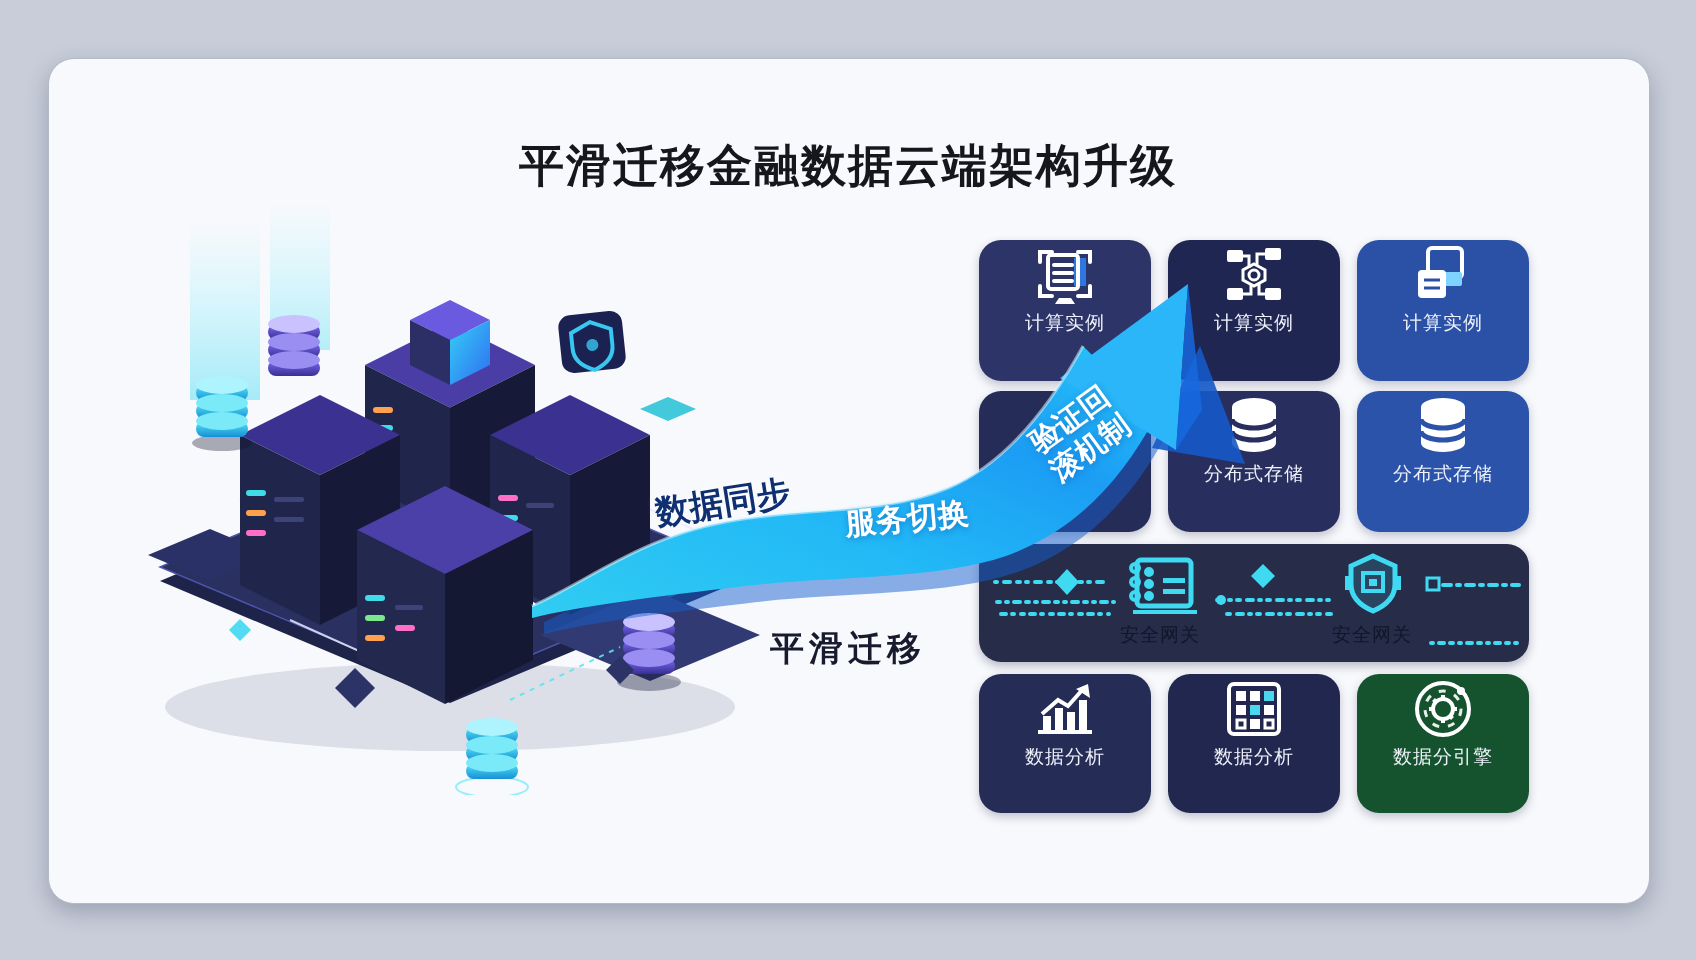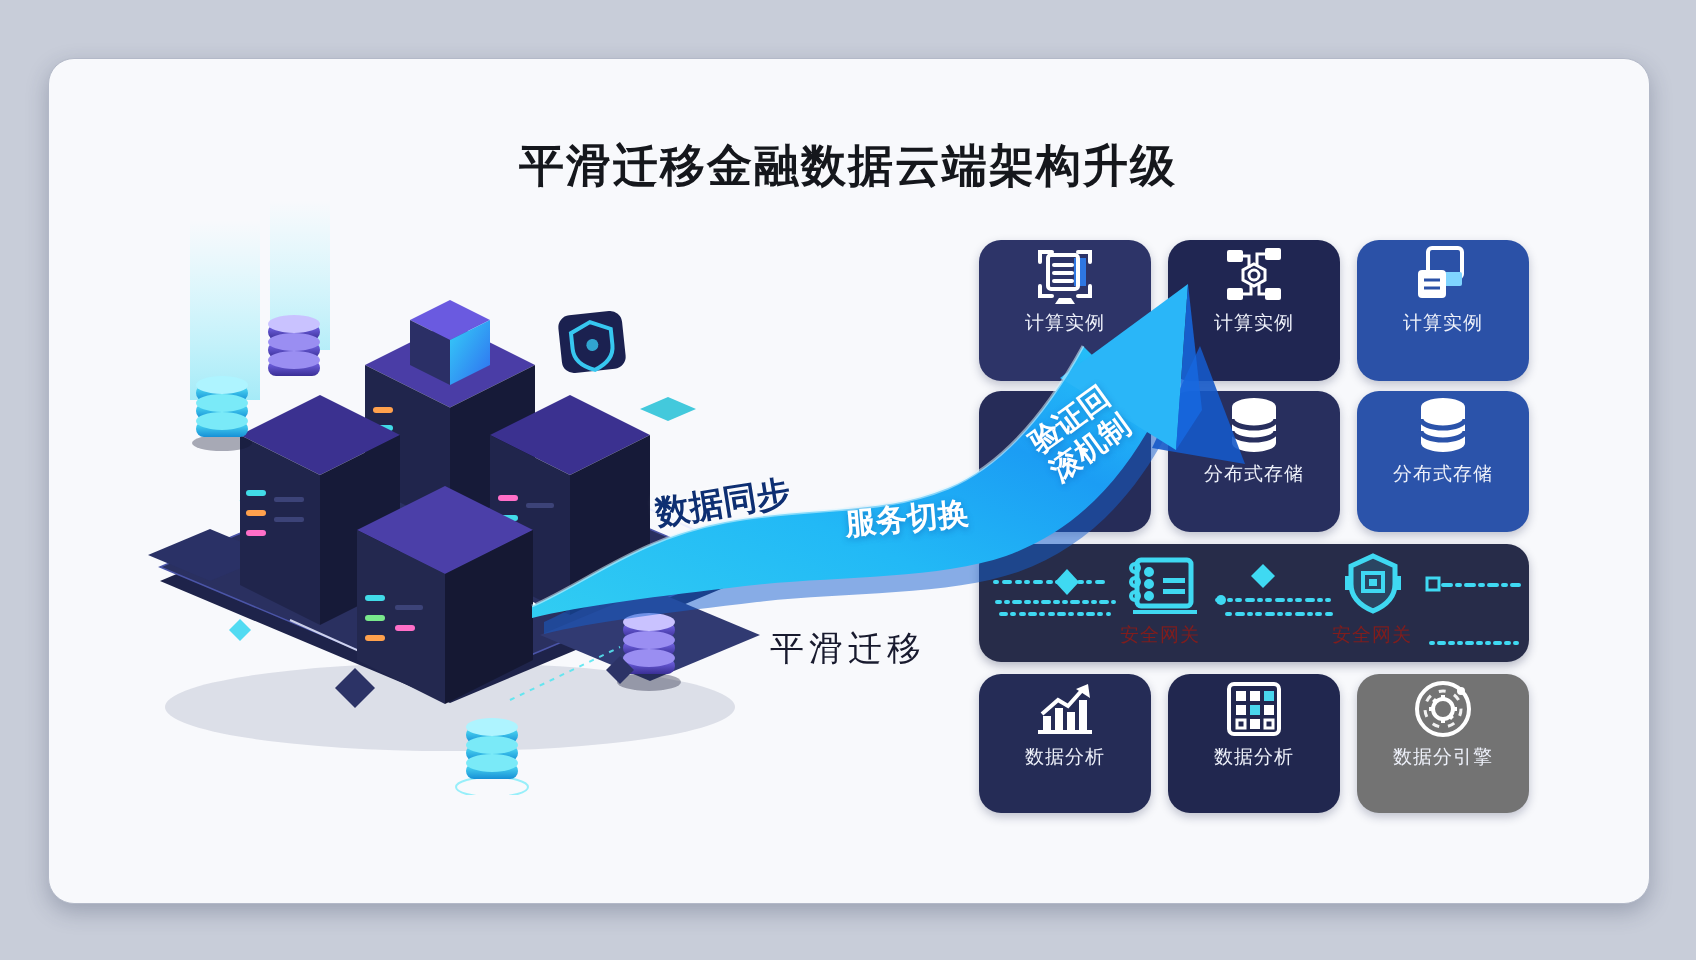--- a/index.html
+++ b/index.html
@@ -22,37 +22,37 @@
     display:flex;flex-direction:column;align-items:center;justify-content:flex-start;
     gap:0;box-shadow:0 4px 10px rgba(25,32,70,.25);
   }
   .card-label{color:#eef1fa;font-size:19px;letter-spacing:1px;}
   .band{
     position:absolute;left:979px;top:544px;width:550px;height:118px;
     background:#272c49;border-radius:22px;box-shadow:0 4px 10px rgba(25,32,70,.3);
   }
   .band-label{
     position:absolute;top:622px;width:120px;text-align:center;
-    color:#7f1d1d;font-size:19px;letter-spacing:1px;z-index:4;
+    color:#0f172a;font-size:19px;letter-spacing:1px;z-index:4;
   }
   .arrow-label{position:absolute;z-index:8;font-weight:bold;white-space:nowrap;}
   .lbl-sync{
     left:655px;top:480px;font-size:34px;color:#0e2f72;transform:rotate(-9deg);
     text-shadow:0 0 7px rgba(255,255,255,.85),0 0 2px rgba(255,255,255,.9);
   }
   .lbl-switch{
     left:845px;top:498px;font-size:31px;color:#ffffff;transform:rotate(-5deg);
     text-shadow:0 2px 6px rgba(10,70,160,.45);
   }
   .lbl-verify{
     left:985px;top:398px;width:190px;text-align:center;font-size:30px;color:#ffffff;
     line-height:1.18;transform:rotate(-36deg);text-shadow:0 2px 6px rgba(10,70,160,.4);
   }
   .caption{
-    position:absolute;left:770px;top:626px;font-size:34px;font-weight:normal;
+    position:absolute;left:770px;top:626px;font-size:34px;font-weight:bold;
     color:#181a2e;letter-spacing:5px;z-index:8;
   }
   svg{display:block;}
   .abs{position:absolute;}
 </style>
 </head>
 <body>
 
 <div class="panel"></div>
 
@@ -334,21 +334,21 @@
         <rect x="31" y="31" width="10" height="10"></rect>
     </g>
     <g fill="none" stroke="#ffffff" stroke-width="3">
       <rect x="18" y="46" width="8" height="8"></rect>
         <rect x="46" y="46" width="8" height="8"></rect>
     </g>
   </svg>
   <span class="card-label">数据分析</span>
 </div>
 
-<div class="card" style="left:1357px;top:674px;height:139px;background:#737373;">
+<div class="card" style="left:1357px;top:674px;height:139px;background:#14532d;">
   <svg width="70" height="70" viewBox="0 0 70 70">
     <circle cx="35" cy="35" r="26" fill="none" stroke="#ffffff" stroke-width="4"></circle>
     <circle cx="35" cy="35" r="18" fill="none" stroke="#ffffff" stroke-width="3" stroke-dasharray="7 9" opacity=".9"></circle>
     <circle cx="35" cy="35" r="10" fill="none" stroke="#ffffff" stroke-width="4"></circle>
     <g stroke="#ffffff" stroke-width="4">
       <line x1="35" y1="21" x2="35" y2="25"></line>
         <line x1="35" y1="45" x2="35" y2="49"></line>
       <line x1="21" y1="35" x2="25" y2="35"></line>
         <line x1="45" y1="35" x2="49" y2="35"></line>
       <line x1="25.5" y1="25.5" x2="28.5" y2="28.5"></line>

